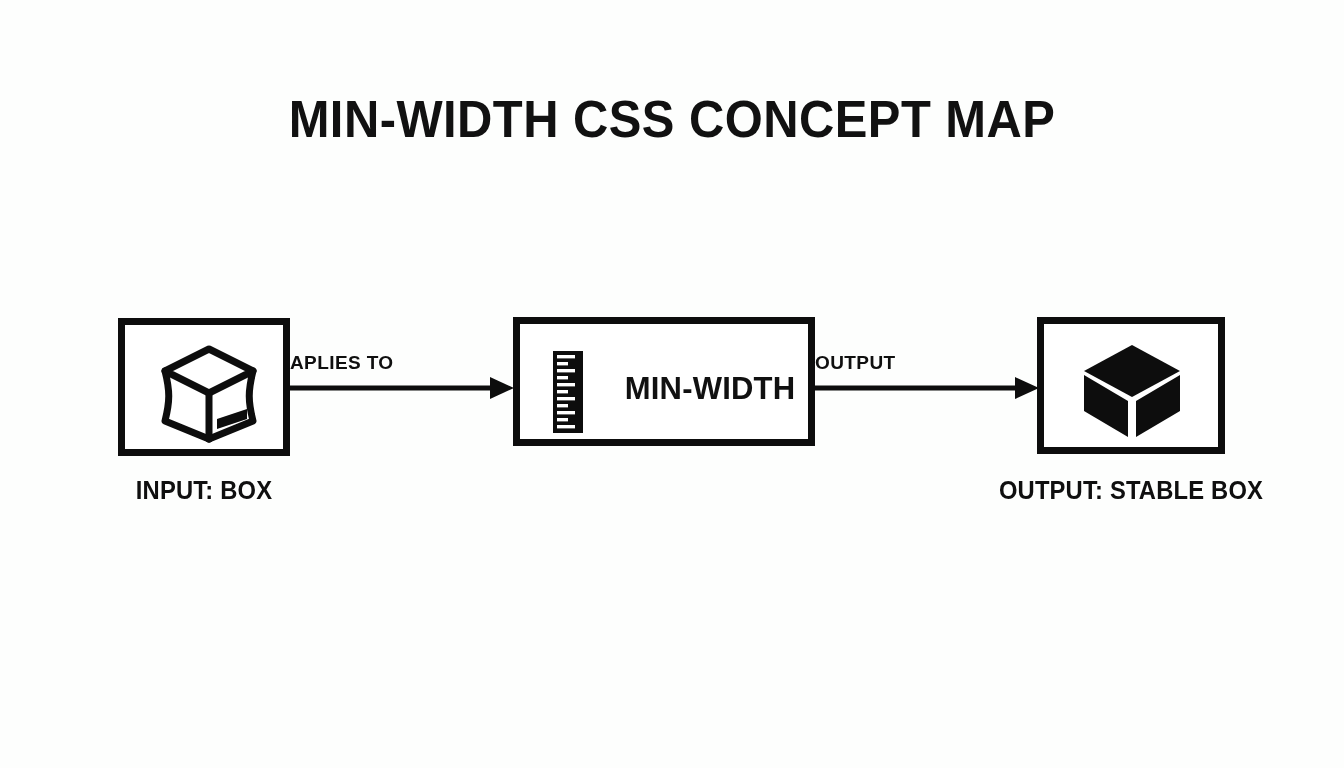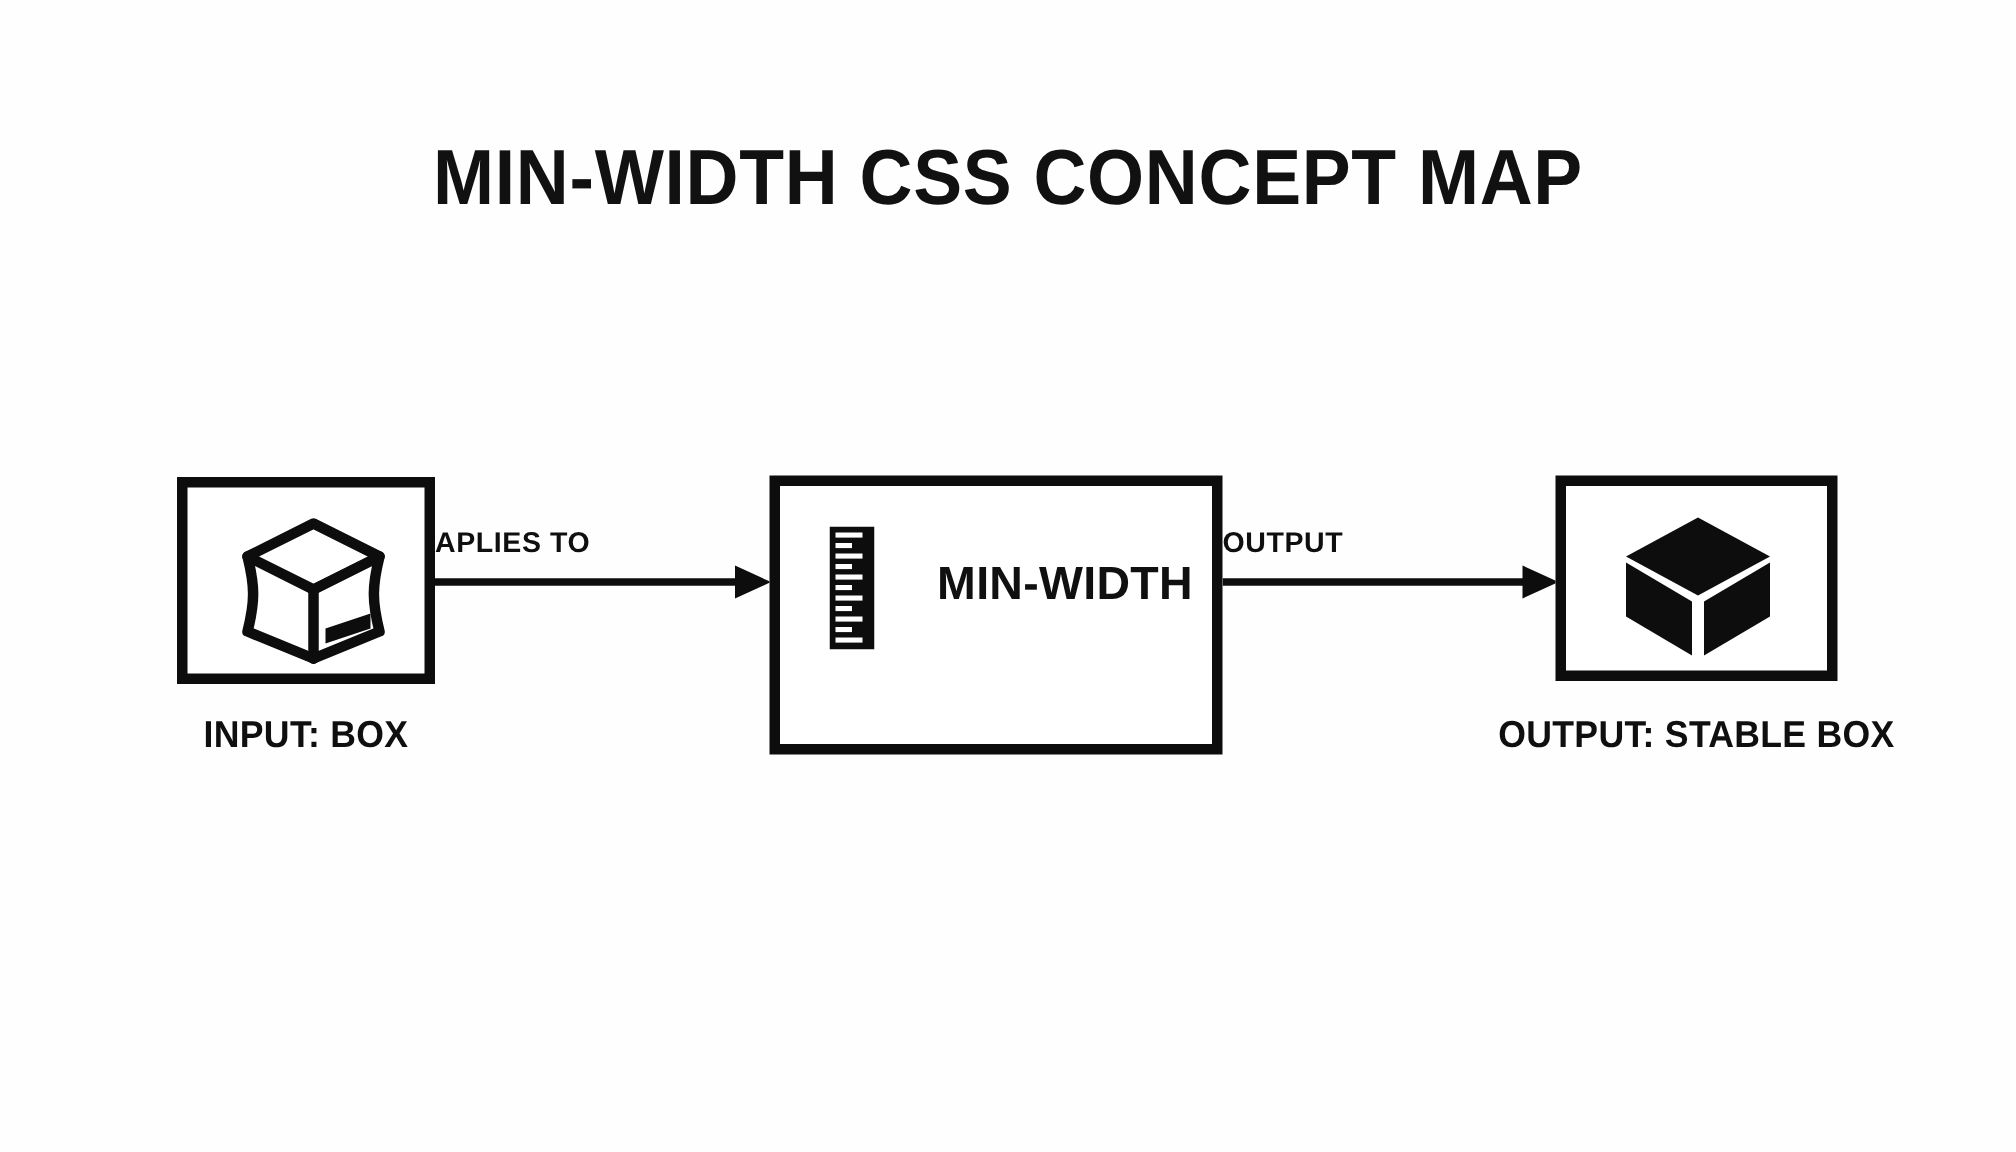--- a/index.html
+++ b/index.html
@@ -44,21 +44,21 @@
 
   
   .node-box {
     position: absolute;
     box-sizing: border-box;
     border: 7px solid #0d0d0d;
     background: #ffffff;
   }
 
   #node-input-box   { left: 118px; top: 314px; width: 172px; height: 138px; }
-  #node-min-width   { left: 513px; top: 313px; width: 302px; height: 186px; }
+  #node-min-width   { left: 513px; top: 313px; width: 302px; height: 129px; }
   #node-output-box  { left: 1037px; top: 313px; width: 188px; height: 137px; }
 
   
   .icon-svg { display: block; }
 
   #input-box-icon-wrap {
     position: absolute;
     left: 28px;
     top: 18px;
     width: 112px;

